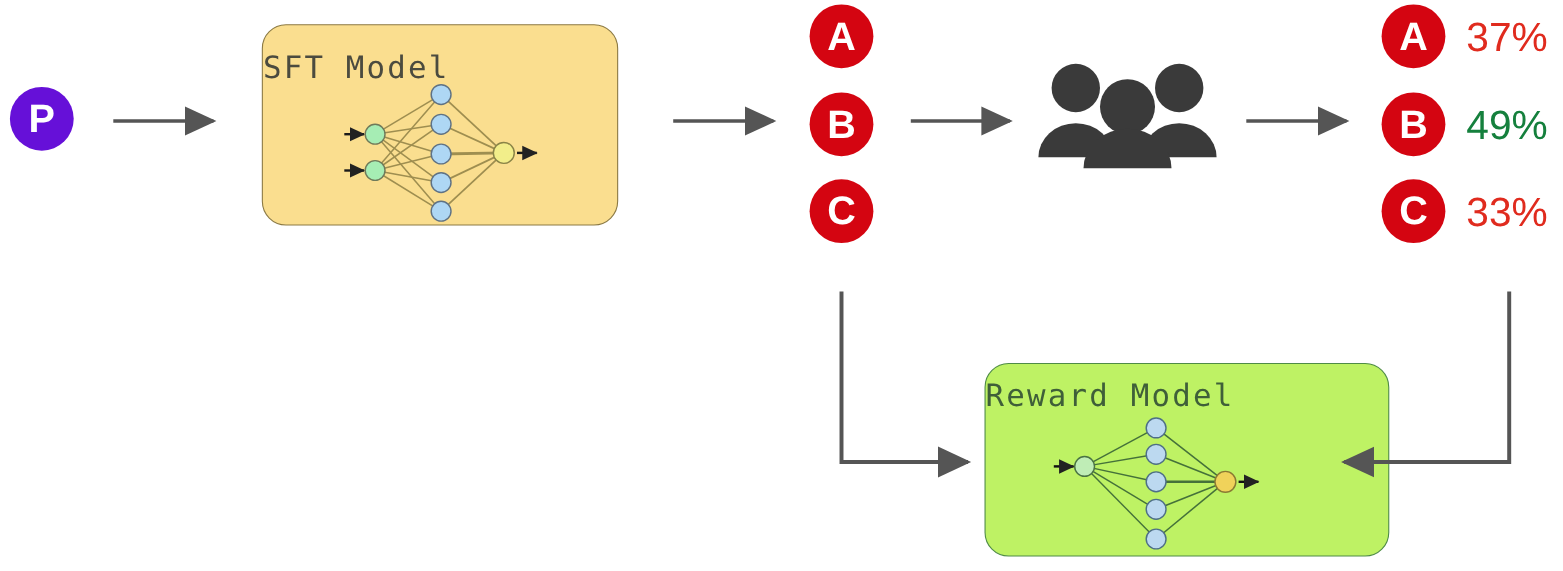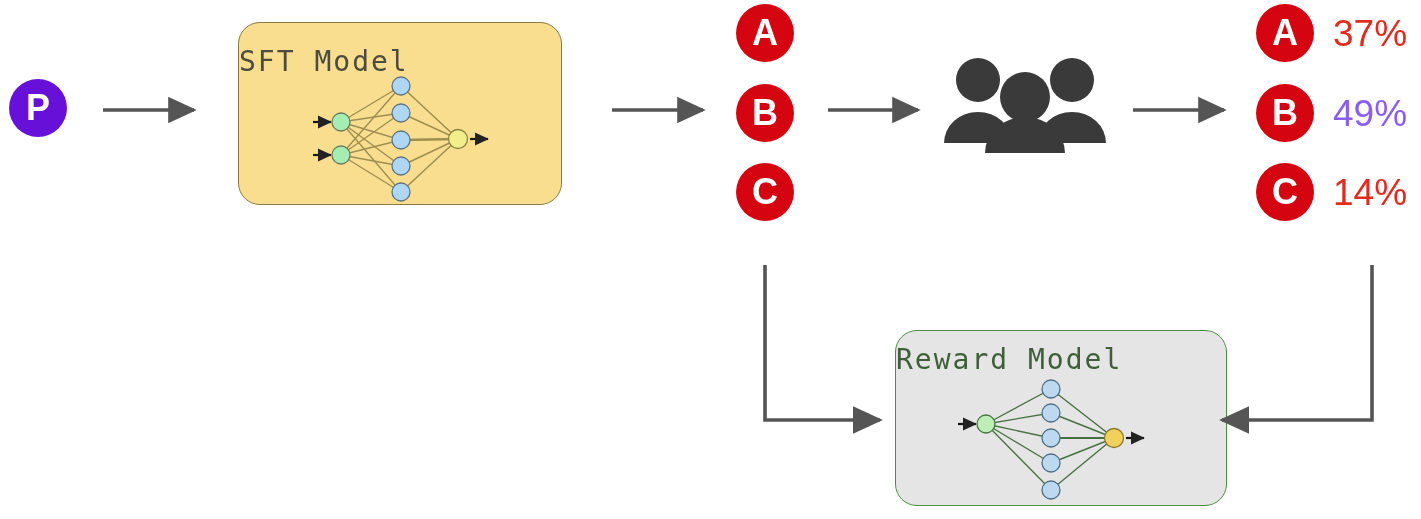--- a/index.html
+++ b/index.html
@@ -28,22 +28,22 @@
 
   
   .model-box{
     position:absolute;border-radius:22px;box-sizing:border-box;
   }
   .box-sft{
     left:238px;top:22px;width:324px;height:183px;
     background:#fade8f;border:1.6px solid #8c7a44;
   }
   .box-reward{
-    left:895px;top:330px;width:332px;height:176px;
-    background:#e5e5e5;border:1.6px solid #4f8c46;
+    left:895px;top:330px;width:368px;height:176px;
+    background:#bef264;border:1.6px solid #4f8c46;
   }
   .box-title{
     position:absolute;left:0;right:0;
     font-family:"DejaVu Sans Mono", monospace;
     font-size:28px;letter-spacing:2px;color:#4b4b3f;
     user-select:none;
   }
   .box-sft .box-title{top:22px;}
   .box-reward .box-title{top:12px;color:#3f5f39;}
 
@@ -95,26 +95,26 @@
   </div>
 
   <div class="badge badge-letter" style="left:1256px;top:4px;">
     <span>A</span>
   </div>
   <div class="pct" style="left:1333px;top:15px;color:#e02b1e;">37%</div>
 
   <div class="badge badge-letter" style="left:1256px;top:84px;">
     <span>B</span>
   </div>
-  <div class="pct" style="left:1333px;top:95px;color:#8b5cf6;">49%</div>
+  <div class="pct" style="left:1333px;top:95px;color:#15803d;">49%</div>
 
   <div class="badge badge-letter" style="left:1256px;top:163px;">
     <span>C</span>
   </div>
-  <div class="pct" style="left:1333px;top:174px;color:#e02b1e;">14%</div>
+  <div class="pct" style="left:1333px;top:174px;color:#e02b1e;">33%</div>
 
   <svg class="overlay" viewBox="0 0 1421 519" xmlns="http://www.w3.org/2000/svg">
     <defs>
       <marker id="ah" markerWidth="9" markerHeight="9" refX="7.6" refY="4.5" orient="auto" markerUnits="strokeWidth">
         <path d="M0,0.6 L8.4,4.5 L0,8.4 Z" fill="#555555"></path>
       </marker>
       <marker id="ah-s" markerWidth="7" markerHeight="7" refX="6" refY="3.5" orient="auto" markerUnits="strokeWidth">
         <path d="M0,0.5 L6.4,3.5 L0,6.5 Z" fill="#222222"></path>
       </marker>
     </defs>

